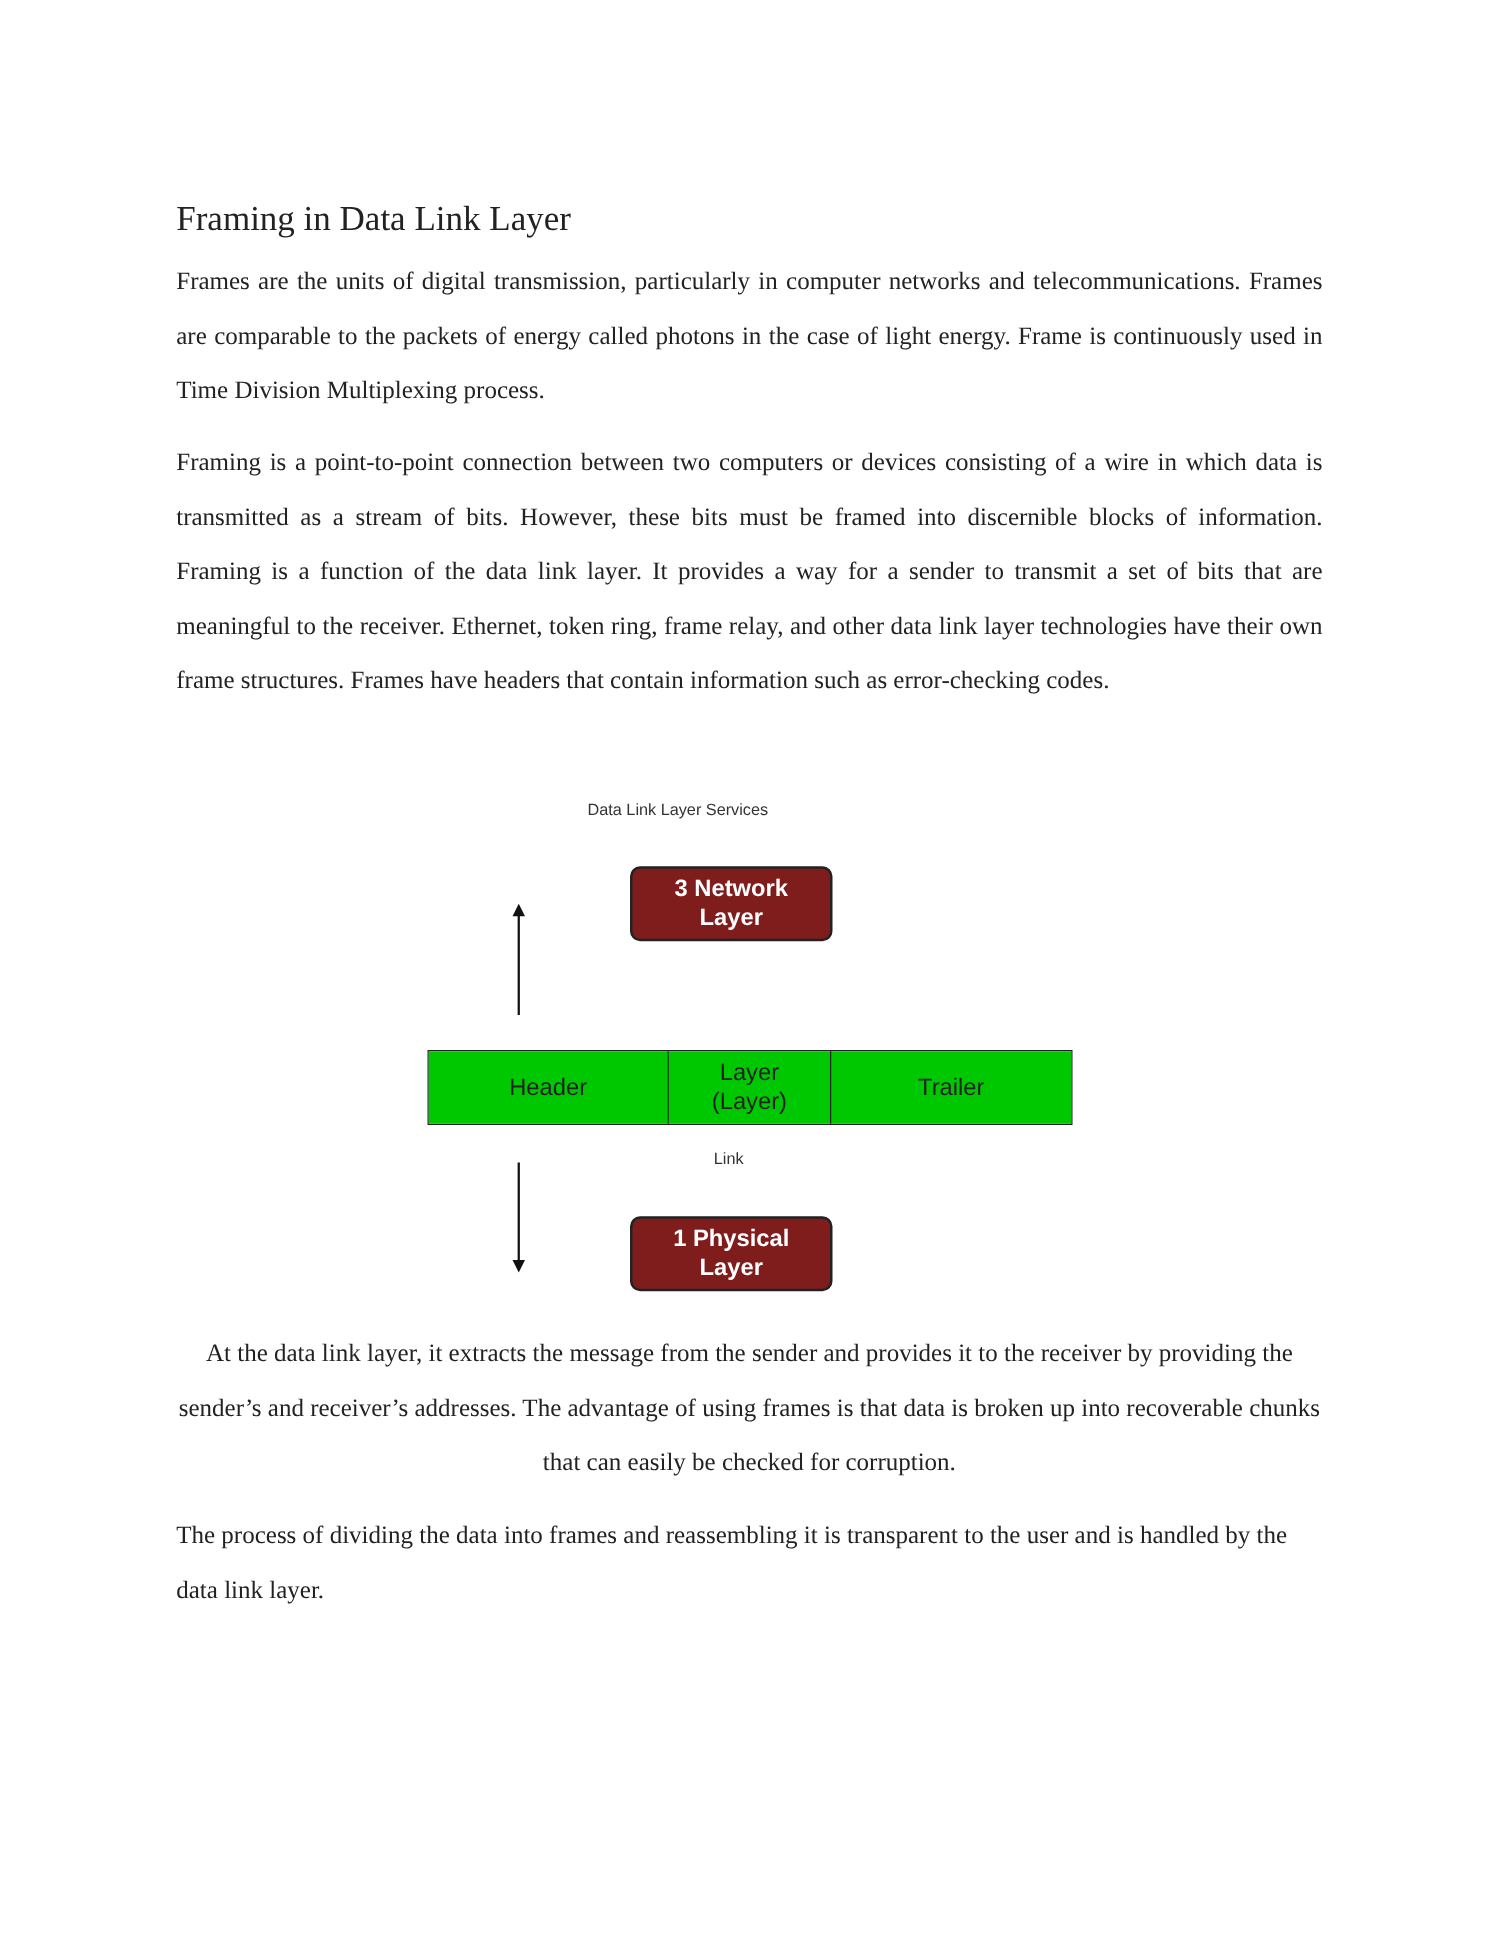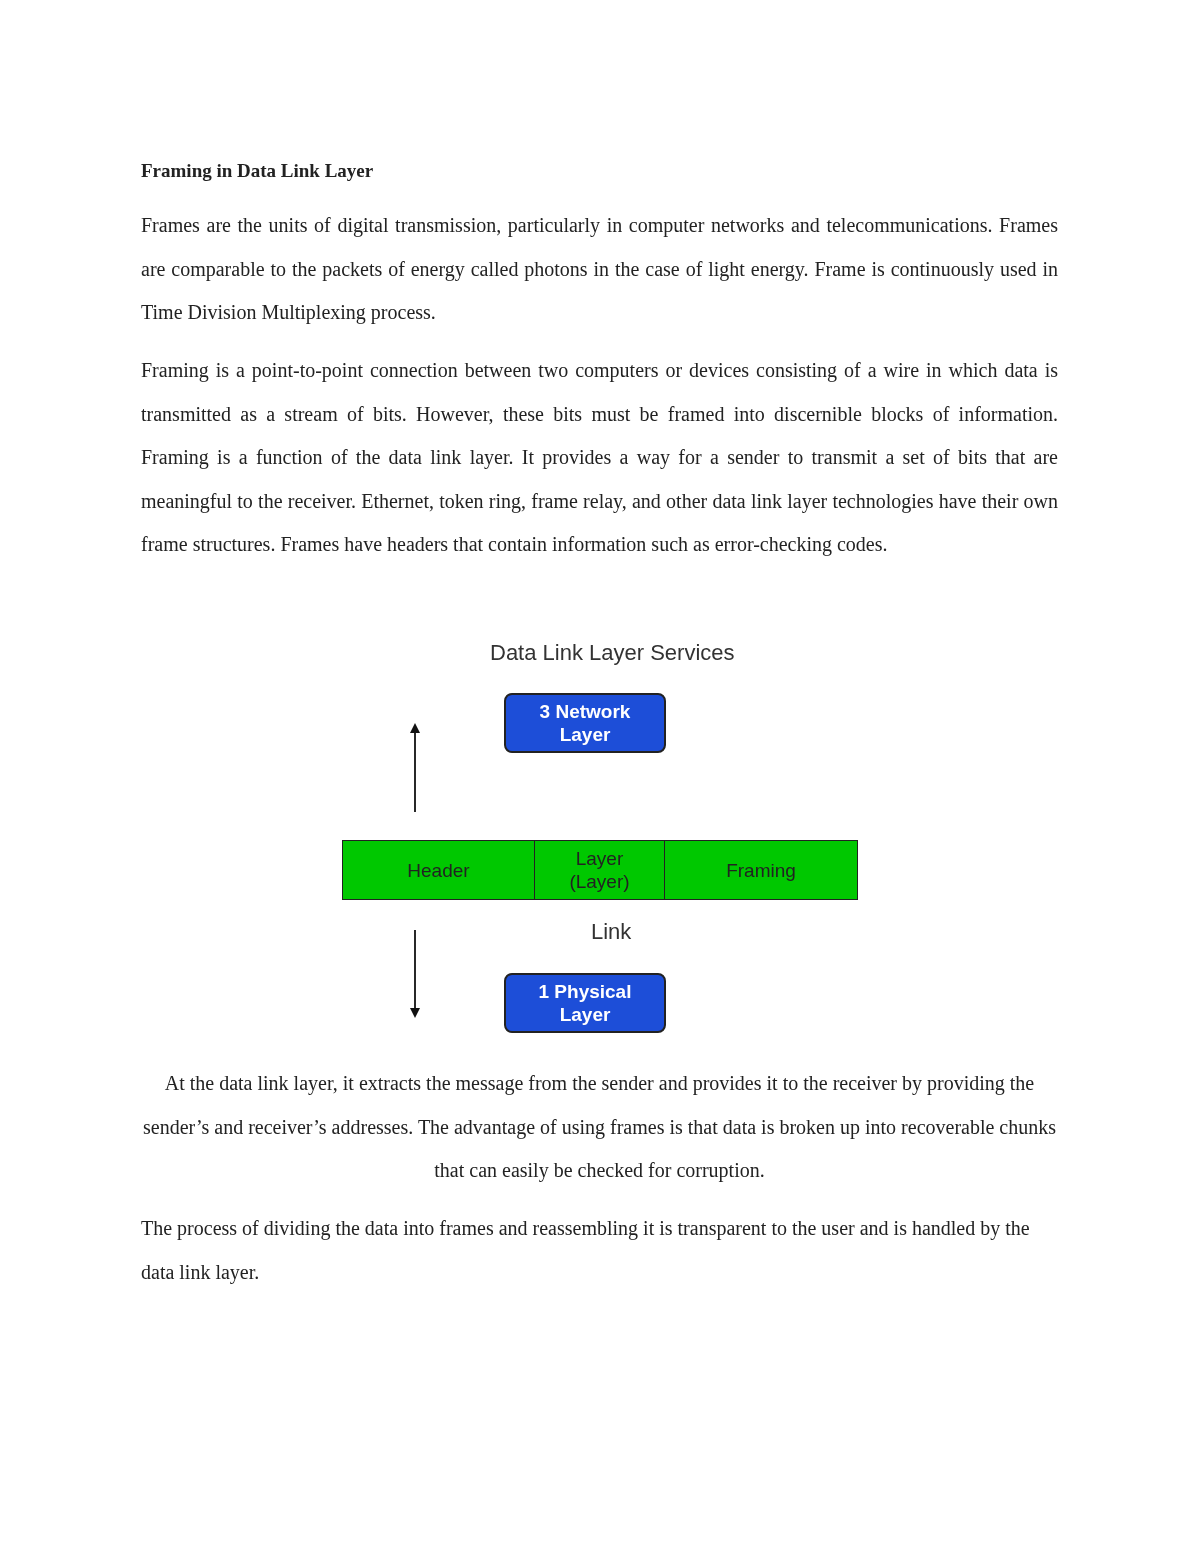--- a/index.html
+++ b/index.html
@@ -1,26 +1,26 @@
 <!DOCTYPE html>
 <html><head>
 <meta charset="utf-8">
 <style>
   html,body{margin:0;padding:0;background:#fff;}
   body{width:1200px;height:1553px;position:relative;overflow:hidden;font-family:"Liberation Serif","DejaVu Serif",serif;color:#222;}
   .page{position:absolute;left:141px;top:0;width:917px;}
-  .title{position:absolute;top:160px;left:0;font-weight:bold;font-size:19px;white-space:nowrap;}
+  .title{position:absolute;top:160px;left:0;font-weight:normal;font-size:28px;white-space:nowrap;}
   .para{position:absolute;left:0;width:917px;font-size:20px;line-height:43.5px;text-align:justify;}
   .p1{top:204px;}
   .p2{top:349px;}
   .p3{top:1062px;text-align:center;}
   .p4{top:1207px;text-align:left;}
   .diagram{position:absolute;left:0;top:0;width:1200px;height:1553px;pointer-events:none;}
-  .dtxt{position:absolute;font-family:"Liberation Sans","DejaVu Sans",sans-serif;color:#333;font-size:22px;white-space:nowrap;margin-left:20px;}
-  .box{position:absolute;background:#1d4ed8;border:2px solid #222;border-radius:8px;color:#fff;font-family:"Liberation Sans","DejaVu Sans",sans-serif;font-weight:bold;font-size:19px;line-height:23px;text-align:center;display:flex;align-items:center;justify-content:center;box-sizing:border-box;}
+  .dtxt{position:absolute;font-family:"Liberation Sans","DejaVu Sans",sans-serif;color:#333;font-size:13px;white-space:nowrap;}
+  .box{position:absolute;background:#7f1d1d;border:2px solid #222;border-radius:8px;color:#fff;font-family:"Liberation Sans","DejaVu Sans",sans-serif;font-weight:bold;font-size:19px;line-height:23px;text-align:center;display:flex;align-items:center;justify-content:center;box-sizing:border-box;}
   .frame{position:absolute;left:342px;top:840px;width:516px;height:60px;display:flex;border:1.5px solid #222;box-sizing:border-box;}
   .cell{background:#00c800;display:flex;align-items:center;justify-content:center;text-align:center;font-family:"Liberation Sans","DejaVu Sans",sans-serif;font-size:19px;line-height:23px;color:#222;box-sizing:border-box;}
   .cell+.cell{border-left:1.5px solid #222;}
   .arrow{position:absolute;}
 </style>
 </head>
 <body>
 
 <div class="page">
   <div class="title">Framing in Data Link Layer</div>
@@ -49,21 +49,21 @@
     <div class="cell" style="width:191px;">
       <span>Header</span>
     </div>
     <div class="cell" style="width:130px;">
       <div>
         <div>Layer</div>
         <div>(Layer)</div>
       </div>
     </div>
     <div class="cell" style="flex:1;">
-      <span>Framing</span>
+      <span>Trailer</span>
     </div>
   </div>
 
   <div class="dtxt" style="left:571px;top:919px;">Link</div>
 
   <svg class="arrow" style="left:405px;top:928px;" width="20" height="92">
     <line x1="10" y1="2" x2="10" y2="82" stroke="#111" stroke-width="1.8"></line>
     <polygon points="10,90 5,80 15,80" fill="#111"></polygon>
   </svg>
 

